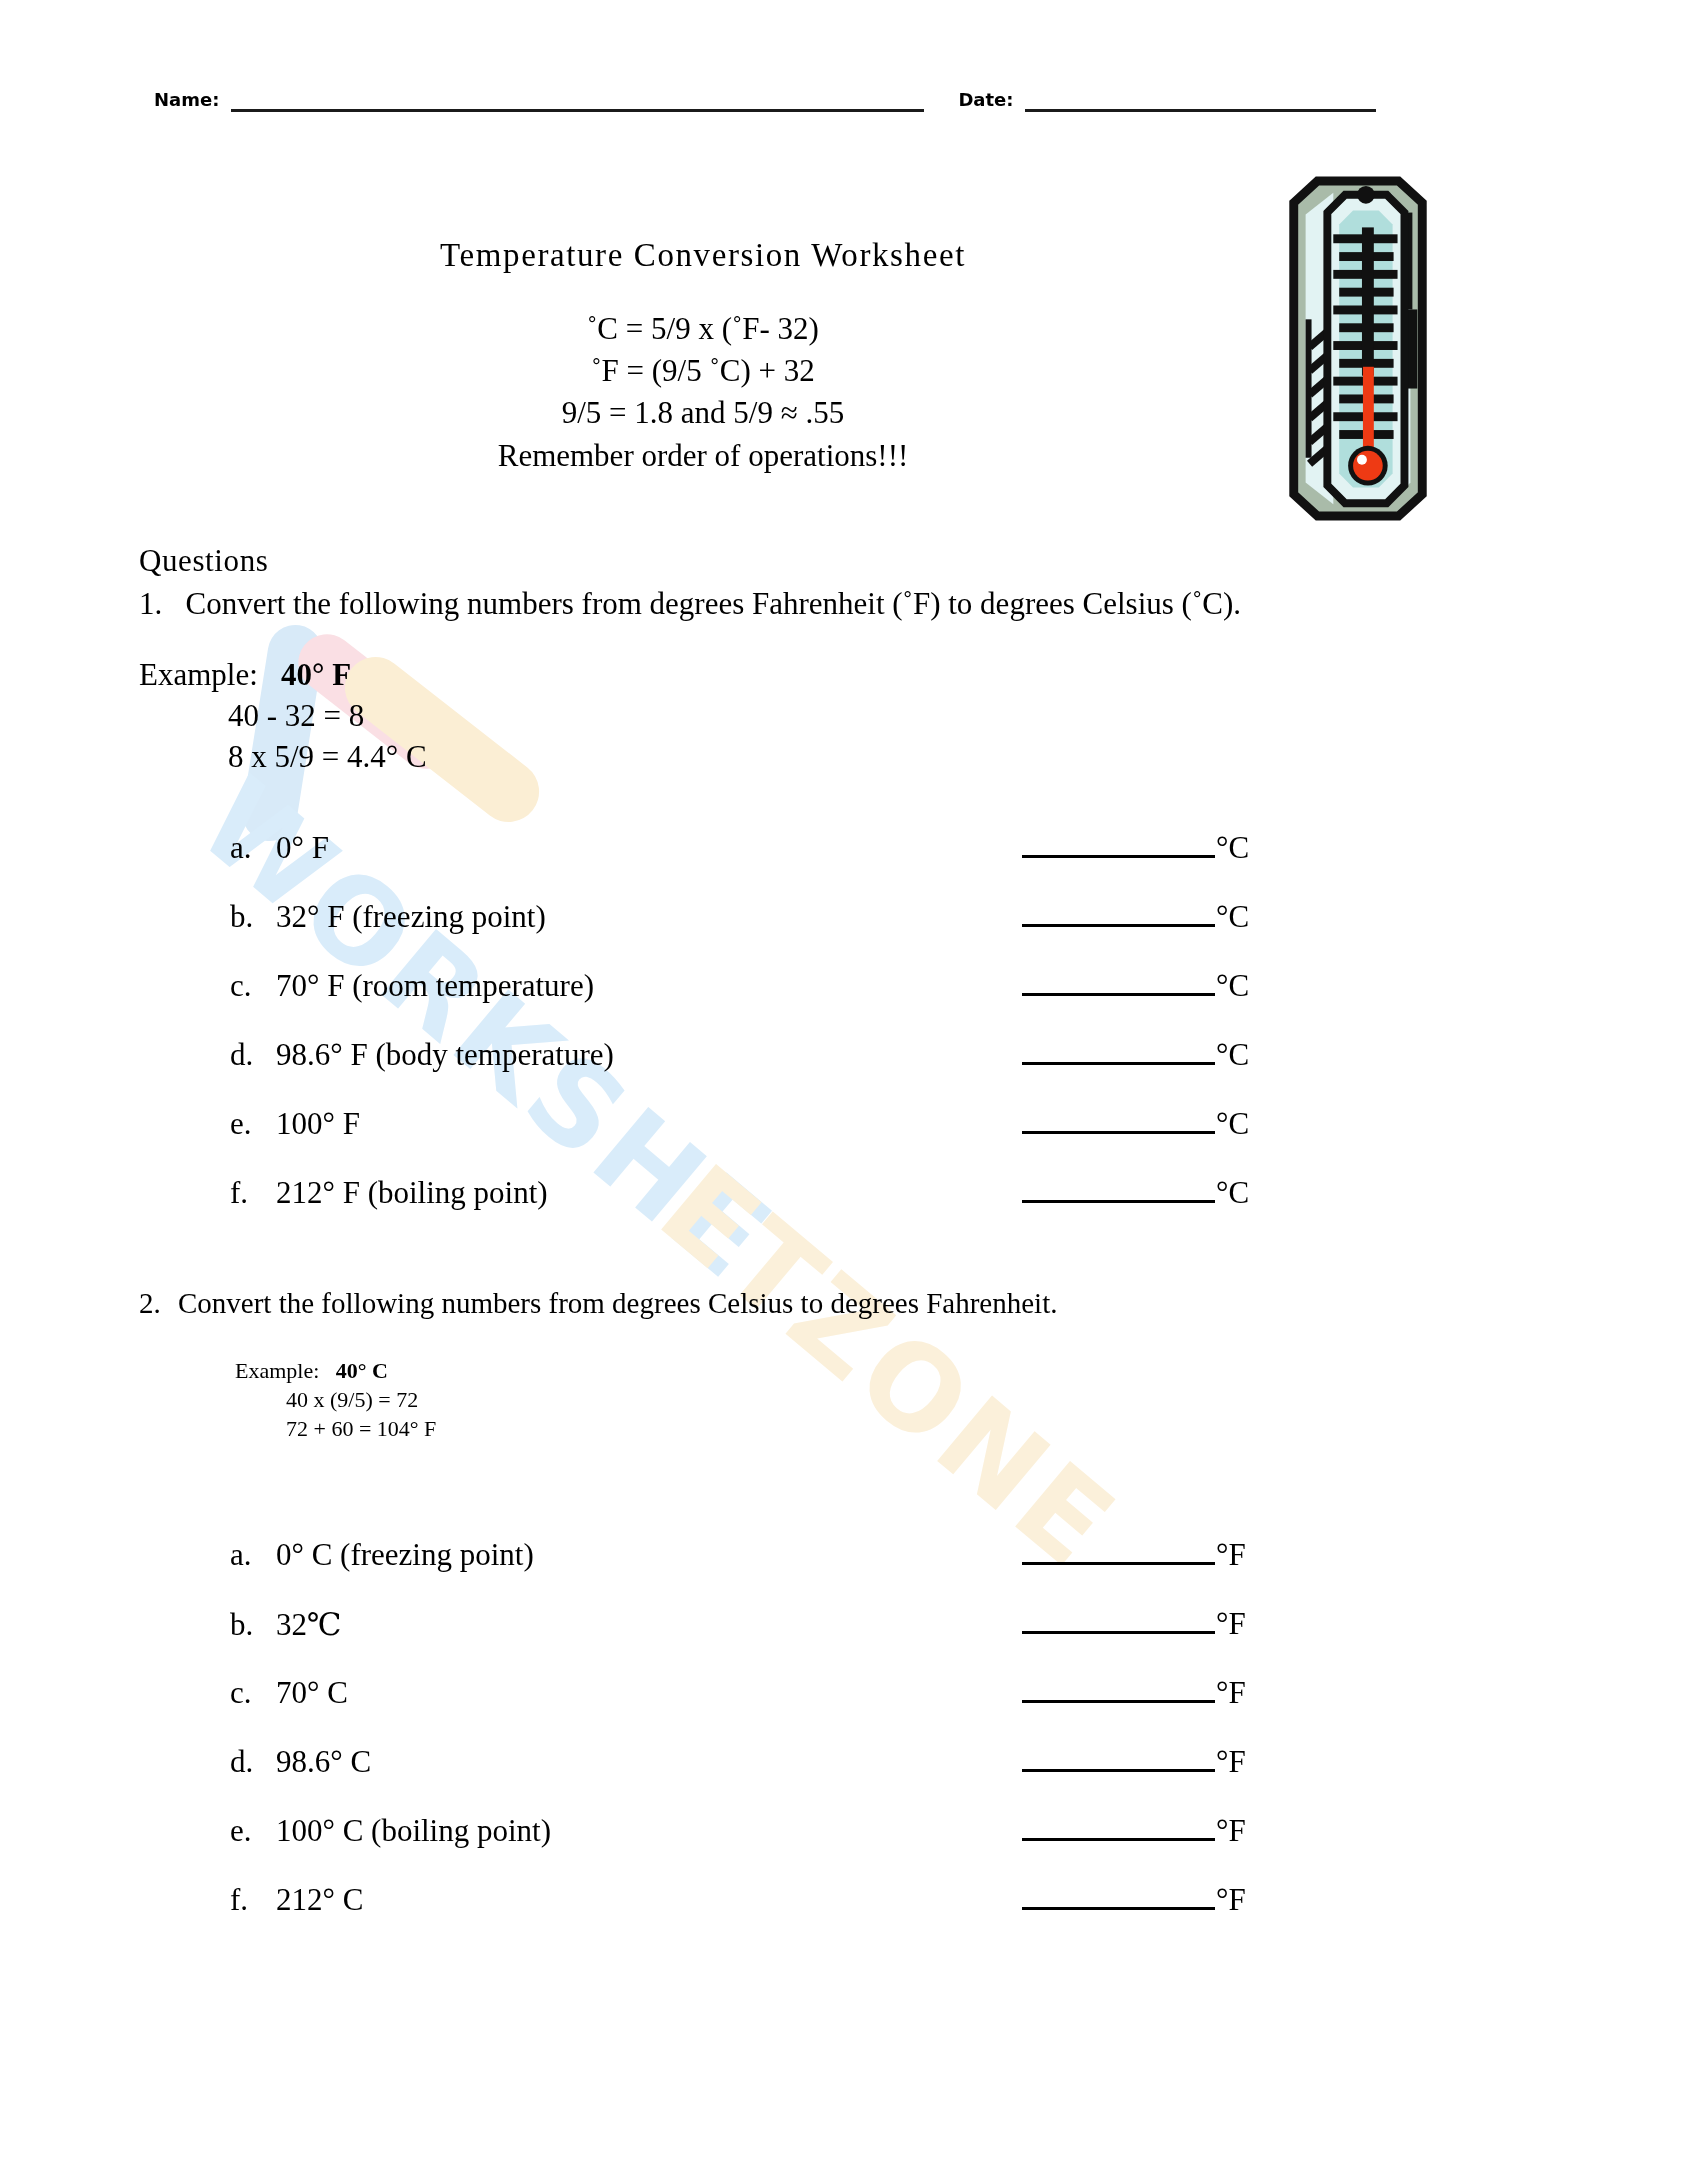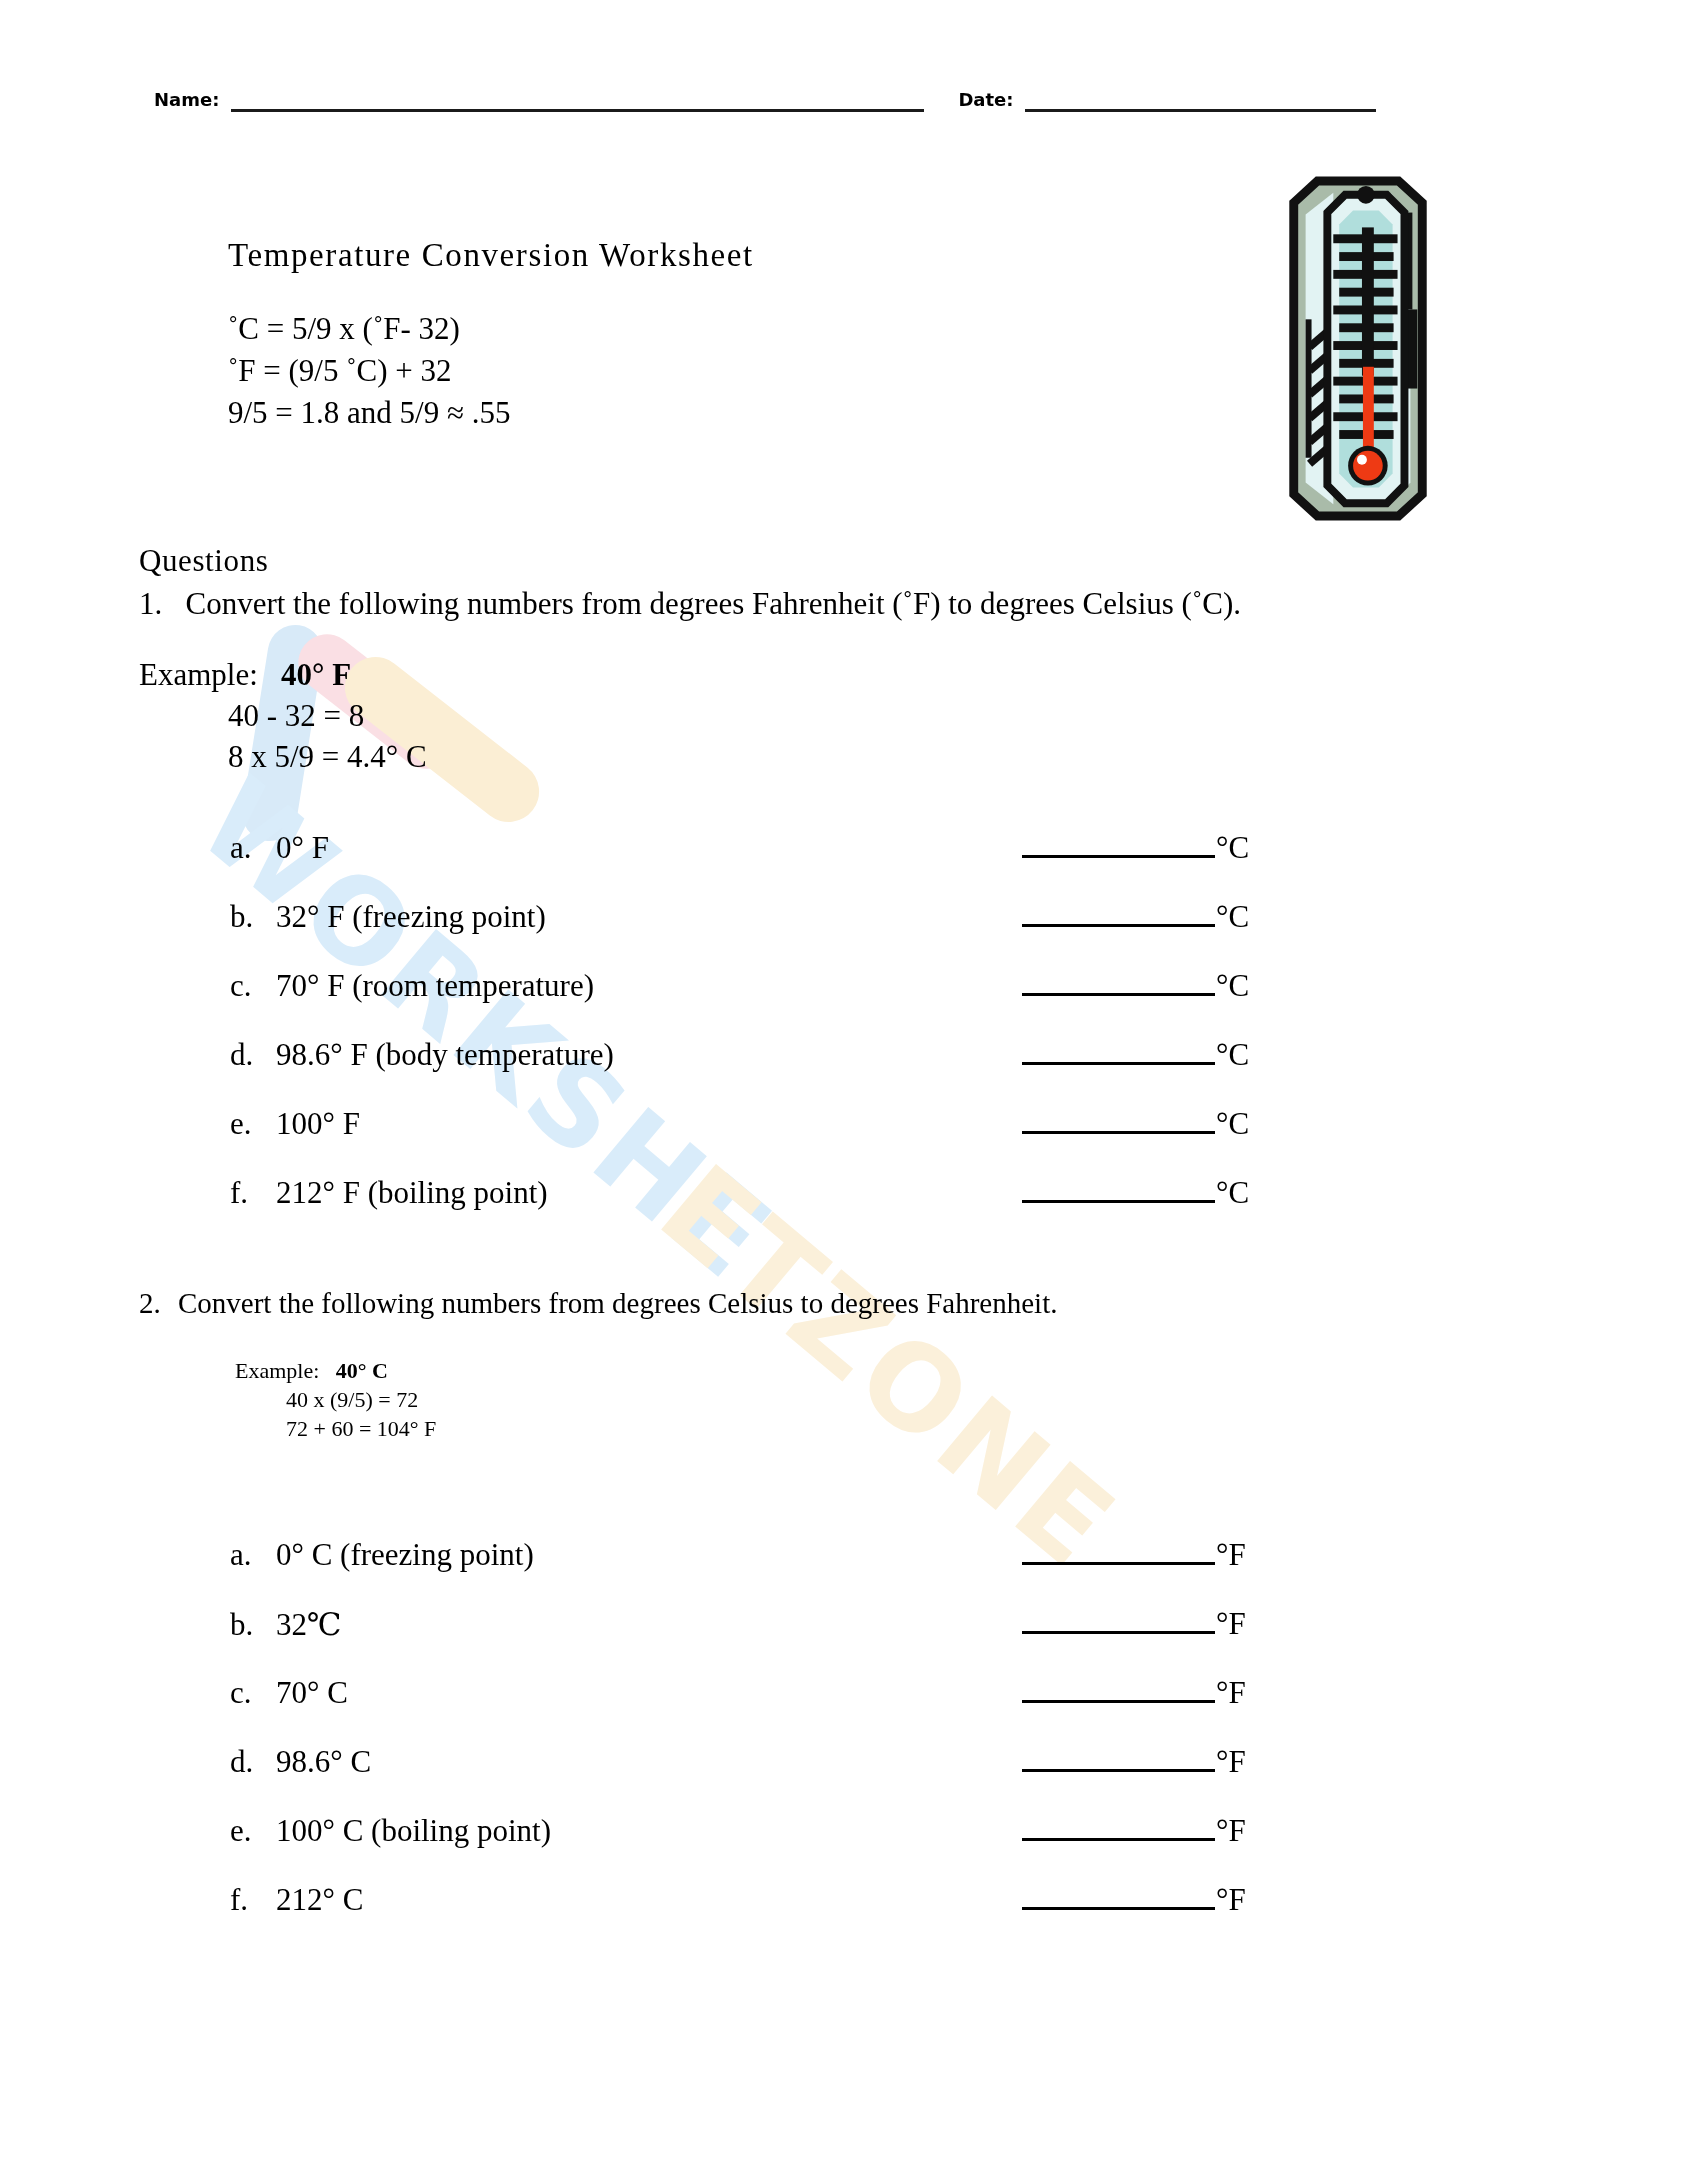--- a/index.html
+++ b/index.html
@@ -104,20 +104,21 @@
   #name-rule { width: 693px; margin-left: 12px; }
   #date-gap  { width: 34px; }
   #date-rule { width: 351px; margin-left: 12px; }
 
   
   #title-block {
     position: absolute;
     left: 228px;
     top: 233px;
     width: 950px;
+    text-align: center;
   }
   #worksheet-title {
     font-size: 33px;
     letter-spacing: 1.6px;
     line-height: 1.35;
   }
   #formula-block {
     margin-top: 30px;
     font-size: 31px;
     line-height: 1.37;
@@ -236,20 +237,21 @@
       <span class="field-label">Date:</span>
       <span class="field-rule" id="date-rule"></span>
     </div>
 
     <div id="title-block">
       <div id="worksheet-title">Temperature Conversion Worksheet</div>
       <div id="formula-block">
         <div class="formula-line">˚C = 5/9 x (˚F- 32)</div>
         <div class="formula-line">˚F = (9/5 ˚C) + 32</div>
         <div class="formula-line">9/5 = 1.8 and 5/9 ≈ .55</div>
+        <div class="formula-line">Remember order of operations!!!</div>
       </div>
     </div>
 
     <div id="thermometer">
       <svg viewBox="0 0 175 355" width="173" height="351">
 
         <polygon points="22,30 46,8 128,8 152,30 152,325 128,347 46,347 22,325" fill="#a9bba9"></polygon>
 
         <polygon points="22,30 46,8 128,8 152,30 152,325 128,347 46,347 22,325" fill="none" stroke="#111111" stroke-width="9"></polygon>
 

